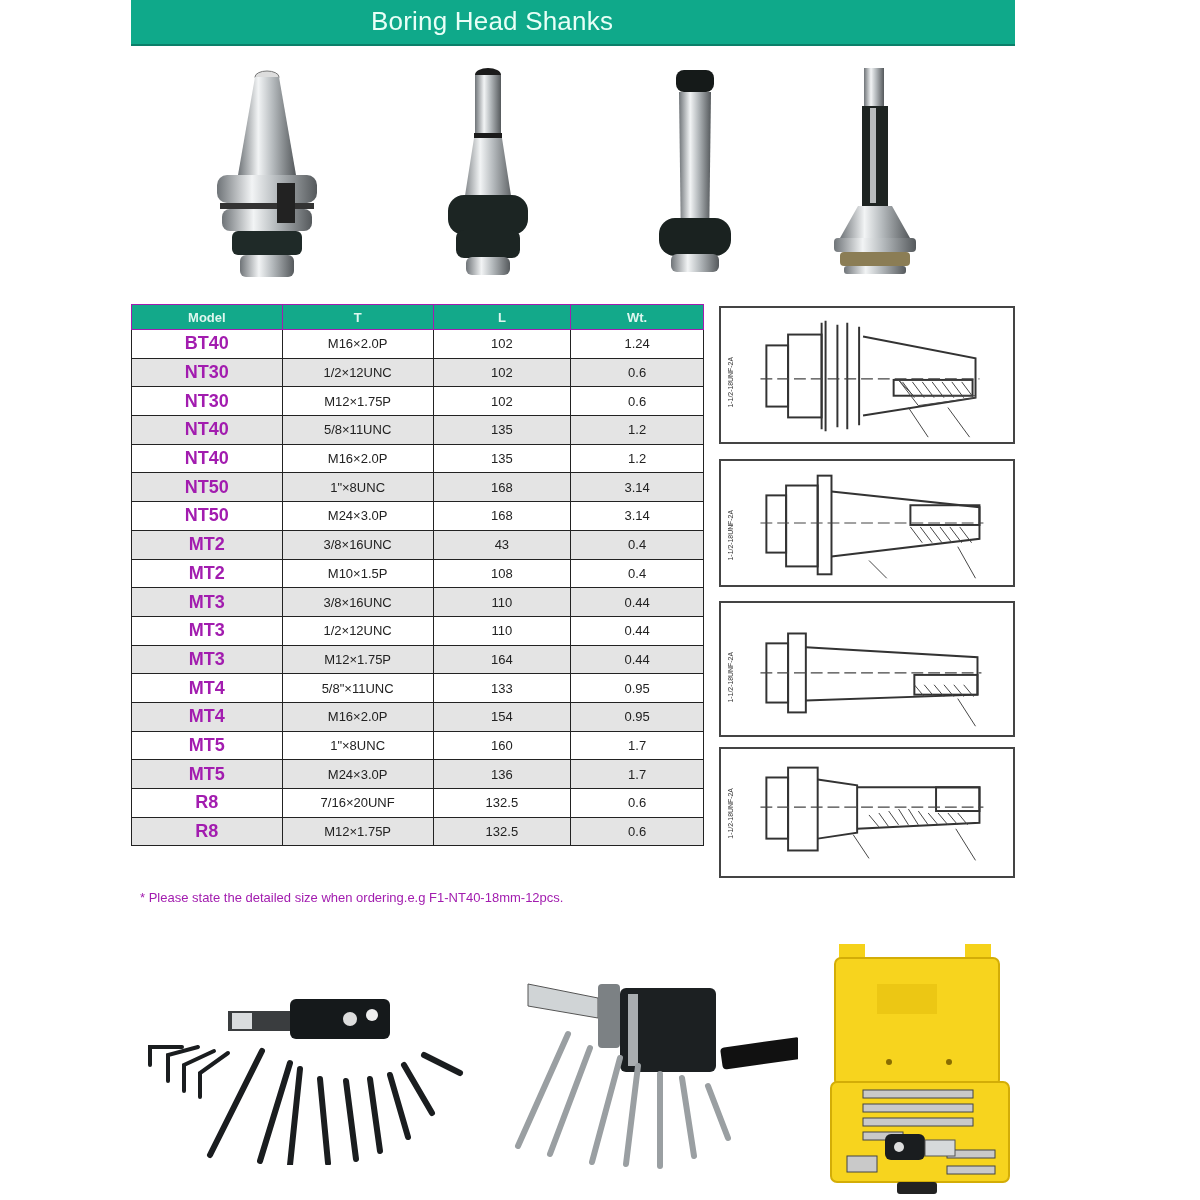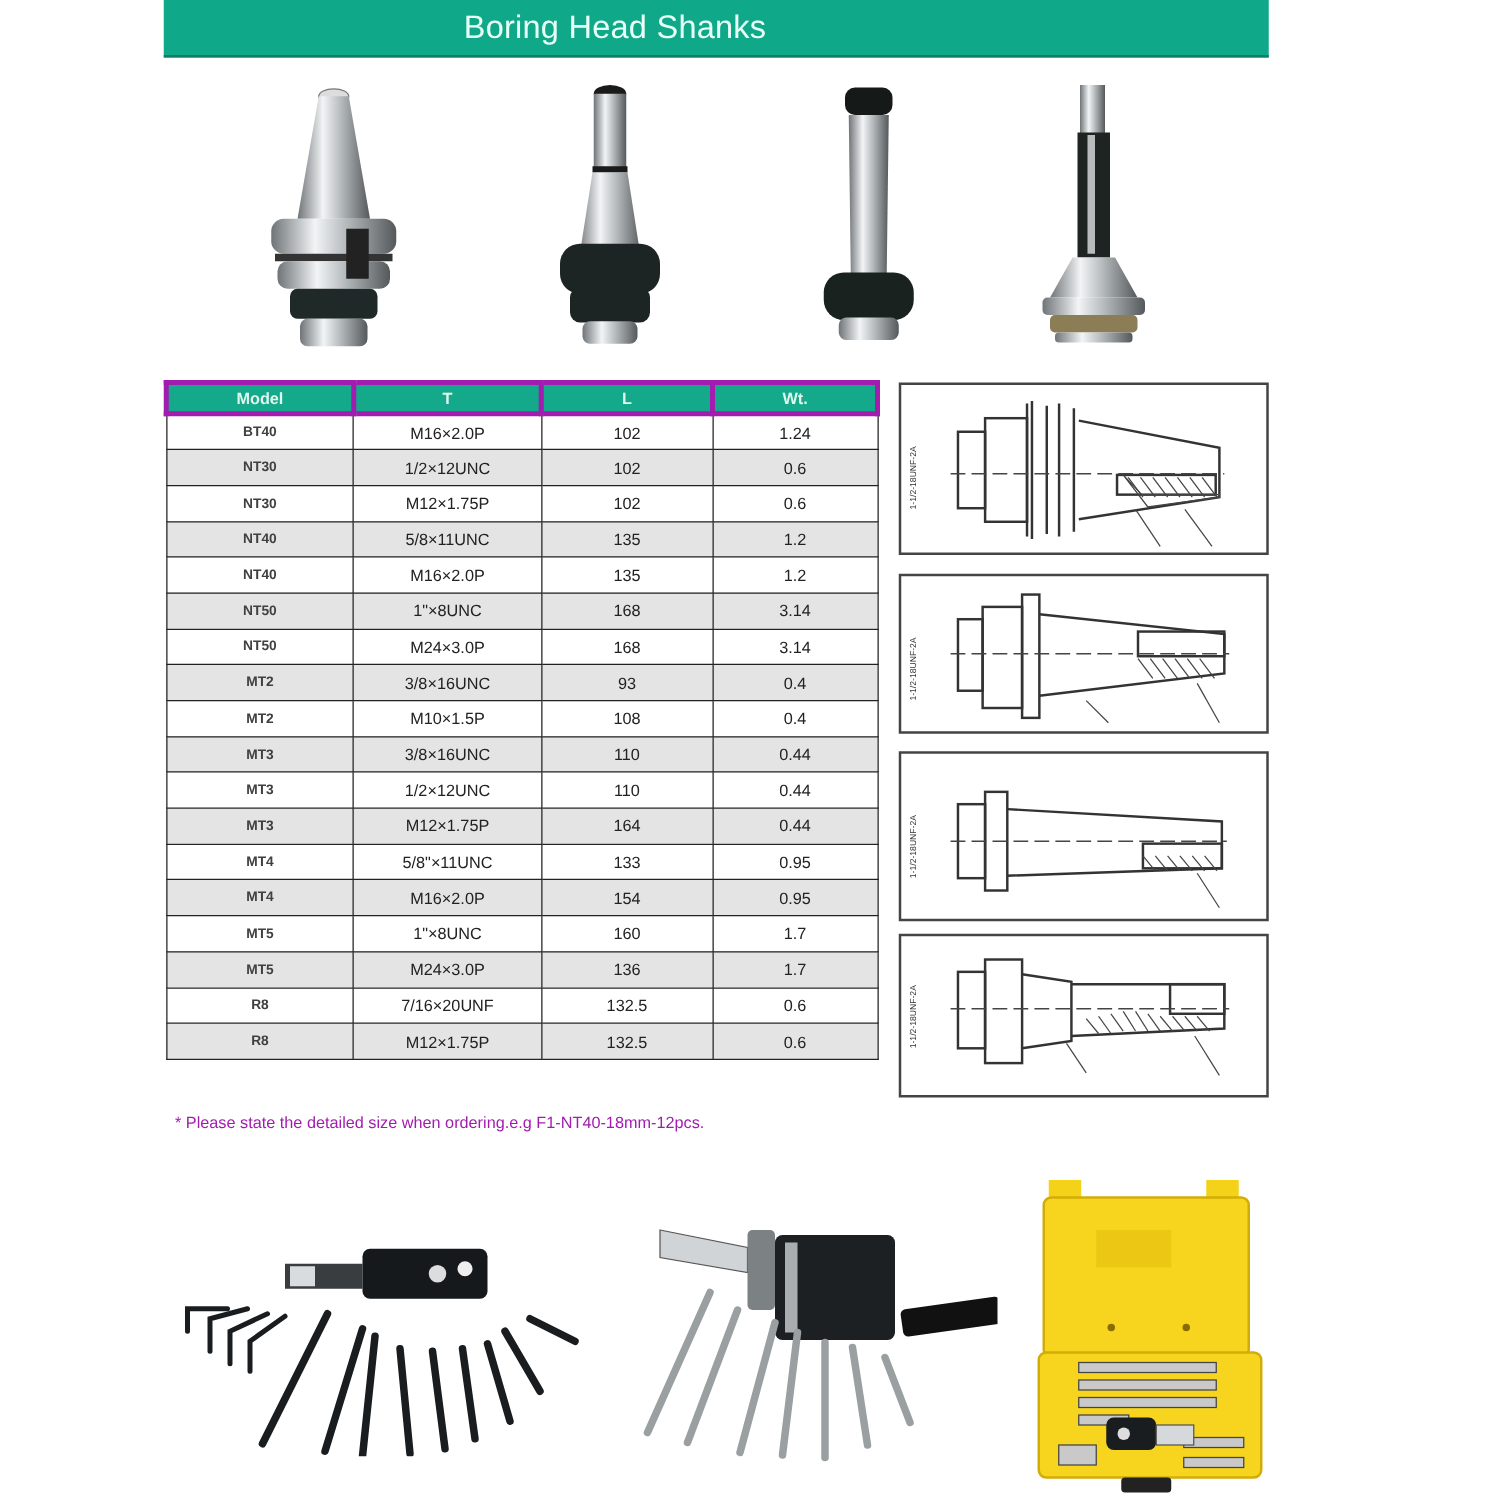--- a/index.html
+++ b/index.html
@@ -19,28 +19,28 @@
   .shank { position: absolute; }
   .photo-row { position: absolute; left: 130px; top: 60px; width: 890px; height: 225px; }
 
   
   .spec-table {
     position: absolute; left: 131px; top: 304px; width: 573px;
     border-collapse: collapse; font-size: 13px;
   }
   .spec-table th {
     background: #13a98a; color: #dff7ef; font-weight: bold; height: 25px;
-    border: 4px solid #a21caf; font-size: 13px;
+    border: 1px solid #a21caf; font-size: 13px;
   }
   .spec-table td {
     height: 28.7px; border: 1px solid #222; text-align: center; color: #222;
   }
   .spec-table tr:nth-child(even) td { background: #e4e4e4; }
   .spec-table tr:nth-child(odd) td { background: #ffffff; }
-  .spec-table td.model { font-weight: bold; color: #404040; font-size: 11px; }
+  .spec-table td.model { font-weight: bold; color: #a21caf; font-size: 18px; }
   .col-model { width: 151px; }
   .col-t { width: 151px; }
   .col-l { width: 138px; }
   .col-wt { width: 133px; text-align: center; }
 
   .footnote {
     position: absolute; left: 140px; top: 890px; font-size: 13px; color: #a21caf;
   }
 
   
@@ -155,21 +155,21 @@
       </tr>
       <tr>
         <td class="model">NT50</td>
         <td>M24×3.0P</td>
         <td>168</td>
         <td>3.14</td>
       </tr>
       <tr>
         <td class="model">MT2</td>
         <td>3/8×16UNC</td>
-        <td>93</td>
+        <td>43</td>
         <td>0.4</td>
       </tr>
       <tr>
         <td class="model">MT2</td>
         <td>M10×1.5P</td>
         <td>108</td>
         <td>0.4</td>
       </tr>
       <tr>
         <td class="model">MT3</td>

